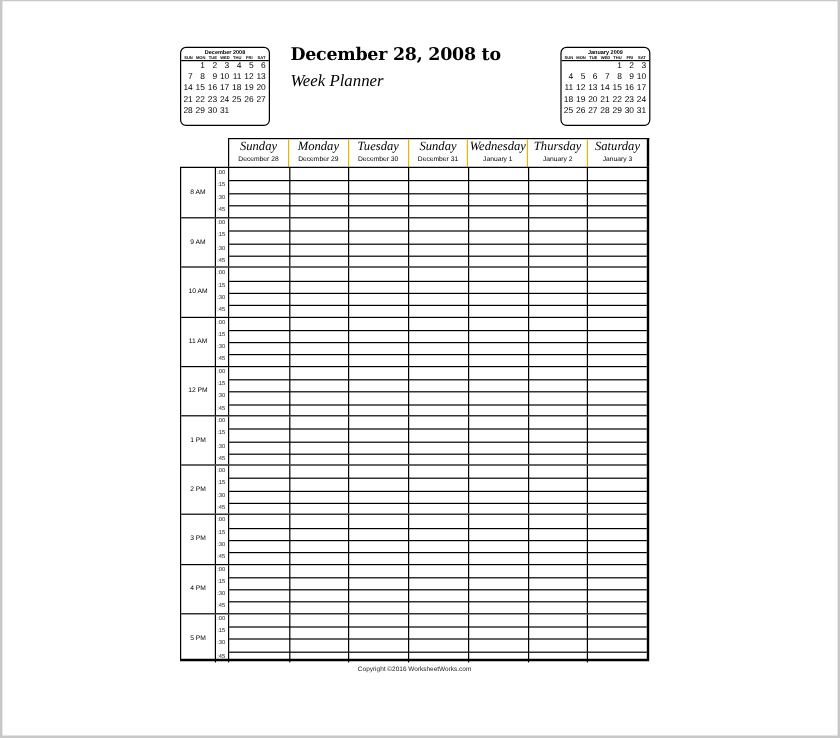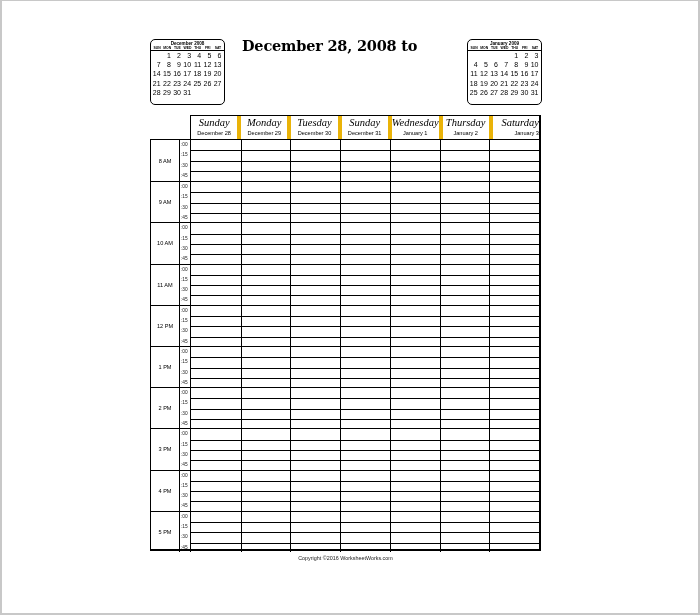--- a/index.html
+++ b/index.html
@@ -14,22 +14,22 @@
   .minical .mc-body { display: grid; grid-template-columns: repeat(7, 1fr); font-size: 7px; line-height: 9.2px; padding: 0 1px; text-align: right; }
   .minical .mc-body span { padding-right: 1.5px; }
 
   
   .title-block { position: absolute; left: 240px; top: 37px; width: 220px; text-align: left; font-family: "DejaVu Serif", serif; }
   .title-main { font-size: 14.5px; font-weight: bold; line-height: 16px; letter-spacing: -0.2px; }
   .title-sub { font-family: "Liberation Serif", serif; font-style: italic; font-size: 14px; margin-top: 7px; }
 
   
   .header-row { position: absolute; left: 188px; top: 114px; width: 351px; height: 24px; display: flex; border: 1.2px solid #000; border-bottom: none; border-right-width: 2px; }
-  .day-head { flex: 1; border-right: 4px solid #eab308; text-align: center; }
-  .day-head:last-child { border-right: none; text-align: right; }
+  .day-head { flex: 1; border-right: 1px solid #eab308; text-align: center; }
+  .day-head:last-child { border-right: none; }
   .day-name { font-family: "Liberation Serif", serif; font-style: italic; font-size: 10.5px; line-height: 12px; margin-top: 1px; }
   .day-date { font-size: 5.6px; line-height: 8px; }
 
   .grid { position: absolute; left: 148px; top: 138px; width: 391px; height: 412px; border: 1.2px solid #000; border-right-width: 2px; border-bottom-width: 2px; }
   .hour-block { position: absolute; left: 0; width: 100%; height: 41.2px; border-top: 1px solid #000; display: flex; }
   .hour-block:first-child { border-top: none; }
   .hour-label { width: 29px; border-right: 1px solid #000; font-size: 5.6px; display: flex; align-items: center; justify-content: center; }
   .minutes { width: 11px; border-right: 1px solid #000; position: relative; }
   .minute { position: absolute; left: 1px; font-size: 4.8px; color: #222; line-height: 6px; }
   .slots { flex: 1; position: relative; }
@@ -138,20 +138,21 @@
         <span>27</span>
         <span>28</span>
         <span>29</span>
         <span>30</span>
         <span>31</span>
       </div>
   </div>
 
   <div class="title-block">
     <div class="title-main">December 28, 2008 to</div>
+    <div class="title-sub">Week Planner</div>
   </div>
 
   <div class="header-row" id="header-row">
       <div class="day-head">
         <div class="day-name">Sunday</div>
         <div class="day-date">December 28</div>
       </div>
       <div class="day-head">
         <div class="day-name">Monday</div>
         <div class="day-date">December 29</div>

